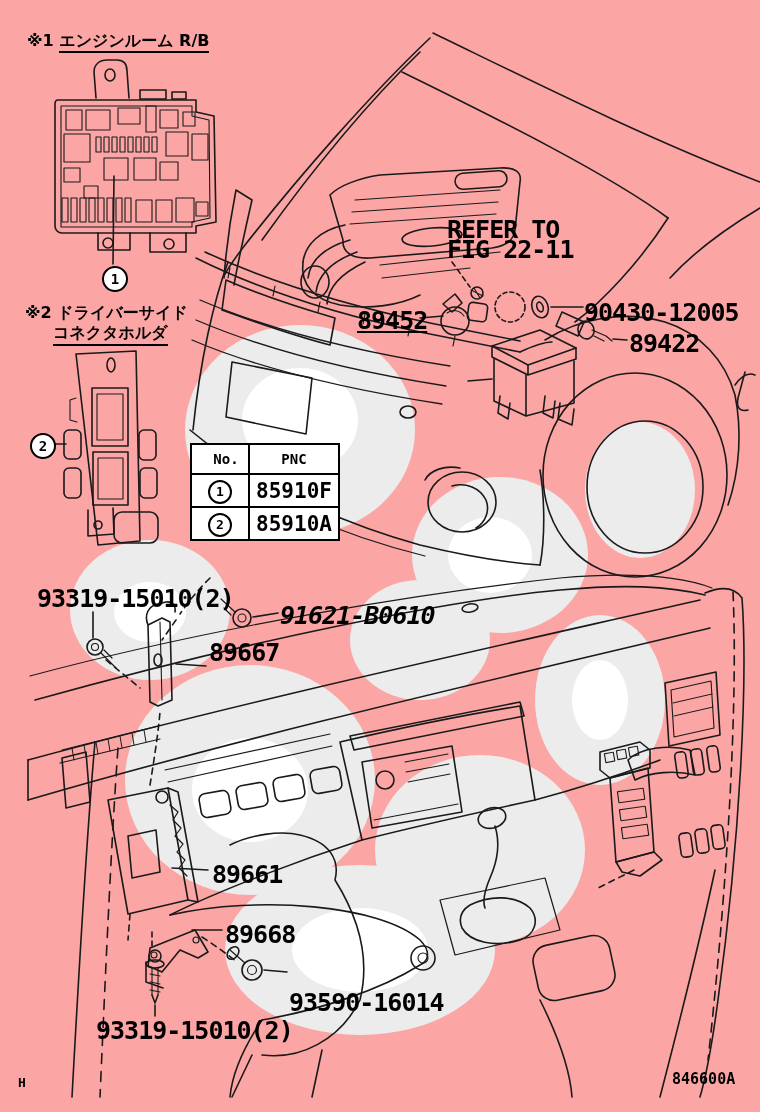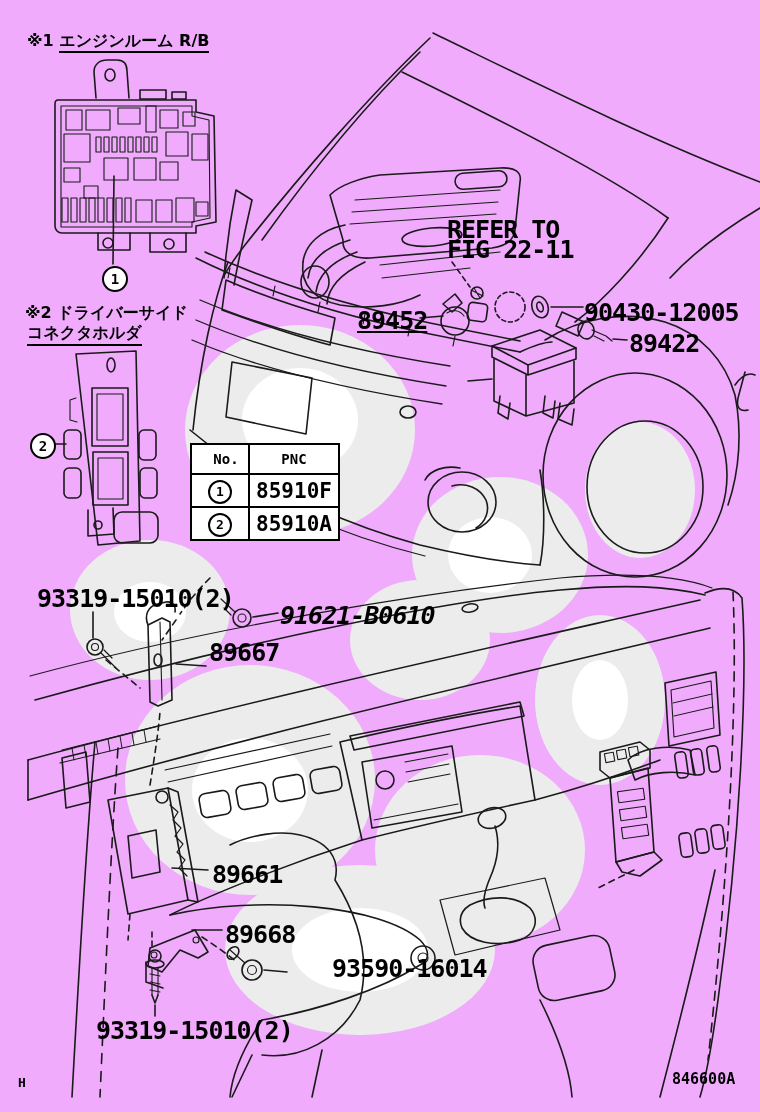--- a/index.html
+++ b/index.html
@@ -1,16 +1,16 @@
 <!DOCTYPE html>
 <html><head>
 <meta charset="utf-8">
 <style>
   html,body{margin:0;padding:0;background:#fff;}
-  #page{position:relative;width:760px;height:1112px;background:#f0abfc;overflow:hidden;
+  #page{position:relative;width:760px;height:1112px;background:#fca5a5;overflow:hidden;
         font-family:"DejaVu Sans Mono","Liberation Mono",monospace;color:#000;}
   #art{position:absolute;left:0;top:0;z-index:1;}
   .lbl{position:absolute;z-index:3;font-weight:bold;font-size:25px;white-space:nowrap;
        font-family:"DejaVu Sans Mono","Liberation Mono",monospace;letter-spacing:-1px;}
   .jp{position:absolute;z-index:3;font-weight:bold;font-size:16px;white-space:nowrap;
       font-family:"DejaVu Sans","Liberation Sans",sans-serif;}
   .jp .ul{border-bottom:2px solid #000;padding-bottom:1px;}
   .refer div{line-height:20px;}
   .refer .ind{padding-left:30px;}
   .callout{position:absolute;z-index:3;width:22px;height:22px;border:2px solid #000;border-radius:50%;
@@ -334,21 +334,21 @@
   </div>
   <div class="callout" style="left:102px;top:266px;">
     <span>1</span>
   </div>
 
   <div class="jp" style="left:25px;top:303px;line-height:20px;">
     <div>
       <span>※2</span>
       <span>ドライバーサイド</span>
     </div>
-    <div class="ul" style="margin-left:2px;display:inline-block;">コネクタホルダ</div>
+    <div class="ul" style="margin-left:28px;display:inline-block;">コネクタホルダ</div>
   </div>
   <div class="callout" style="left:30px;top:433px;">
     <span>2</span>
   </div>
 
   <table id="pnc-table">
     <tbody>
         <tr>
       <th class="col-no">No.</th>
       <th class="col-pnc">PNC</th>
@@ -370,19 +370,19 @@
   </div>
   <div class="lbl" style="left:357px;top:306px;text-decoration:underline;">89452</div>
   <div class="lbl" style="left:584px;top:298px;">90430-12005</div>
   <div class="lbl" style="left:629px;top:329px;">89422</div>
 
   <div class="lbl" style="left:37px;top:584px;">93319-15010(2)</div>
   <div class="lbl" style="left:280px;top:601px;font-style:italic;">91621-B0610</div>
   <div class="lbl" style="left:209px;top:638px;">89667</div>
   <div class="lbl" style="left:212px;top:860px;">89661</div>
   <div class="lbl" style="left:225px;top:920px;">89668</div>
-  <div class="lbl" style="left:289px;top:954px;margin-left:43px;">93590-16014</div>
+  <div class="lbl" style="left:289px;top:988px;">93590-16014</div>
   <div class="lbl" style="left:96px;top:1016px;">93319-15010(2)</div>
 
   <div class="foot" style="left:18px;top:1075px;font-size:13px;">H</div>
   <div class="foot" style="left:672px;top:1070px;font-size:15px;">846600A</div>
 
 </div>
 
 </body></html>

